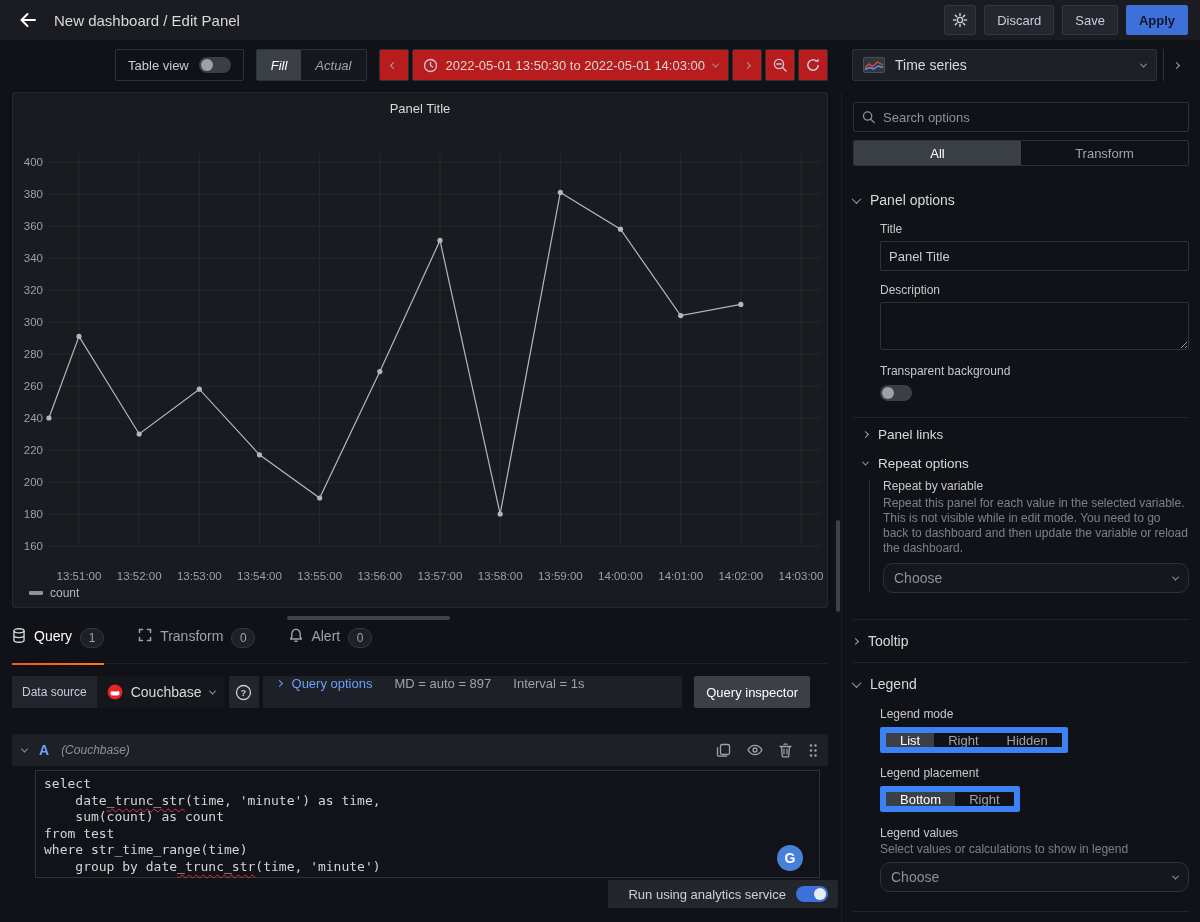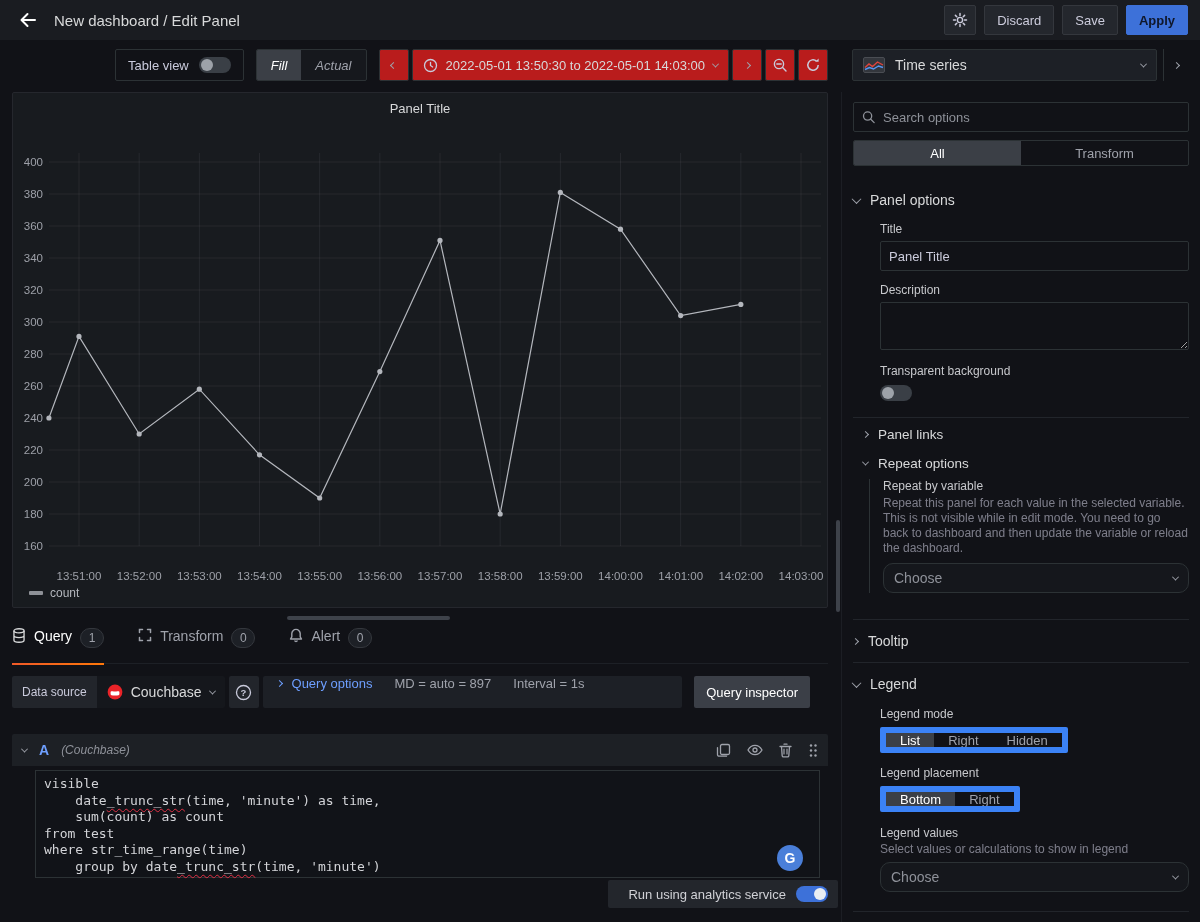--- a/index.html
+++ b/index.html
@@ -392,21 +392,21 @@
               <circle cx="7.5" cy="7.5" r="1.2"></circle>
               <circle cx="3" cy="12.5" r="1.2"></circle>
               <circle cx="7.5" cy="12.5" r="1.2"></circle>
             </g>
           </svg>
       </span>
     </span>
   </div>
 
   <div class="code-box">
-<pre><span>visible</span>
+<pre><span>select</span>
 <span>    date</span><span class="sq-err">_trunc_str</span><span>(time, 'minute') as time,</span>
 <span>    sum(count) as count</span>
 <span>from test</span>
 <span>where str_time_range(time)</span>
 <span>    group by date</span><span class="sq-err">_trunc_str</span><span>(time, 'minute')</span></pre>
   </div>
 
   <div class="grammarly">
     <span>G</span>
   </div>

